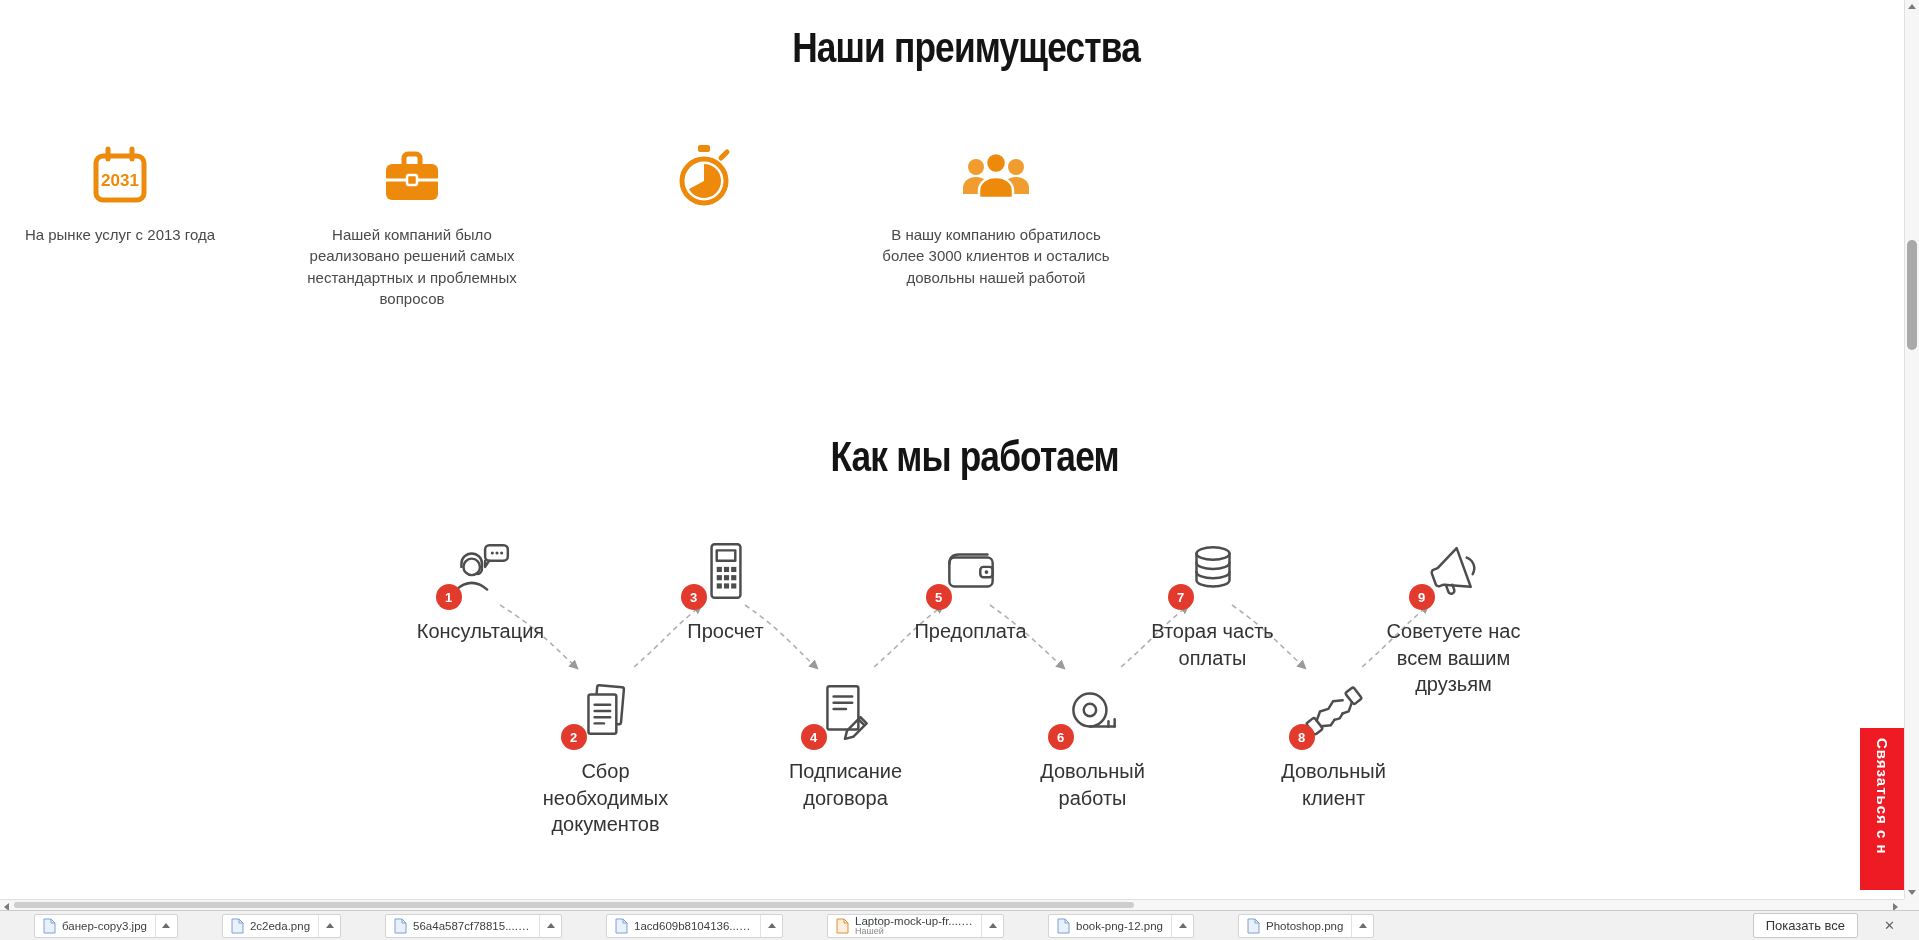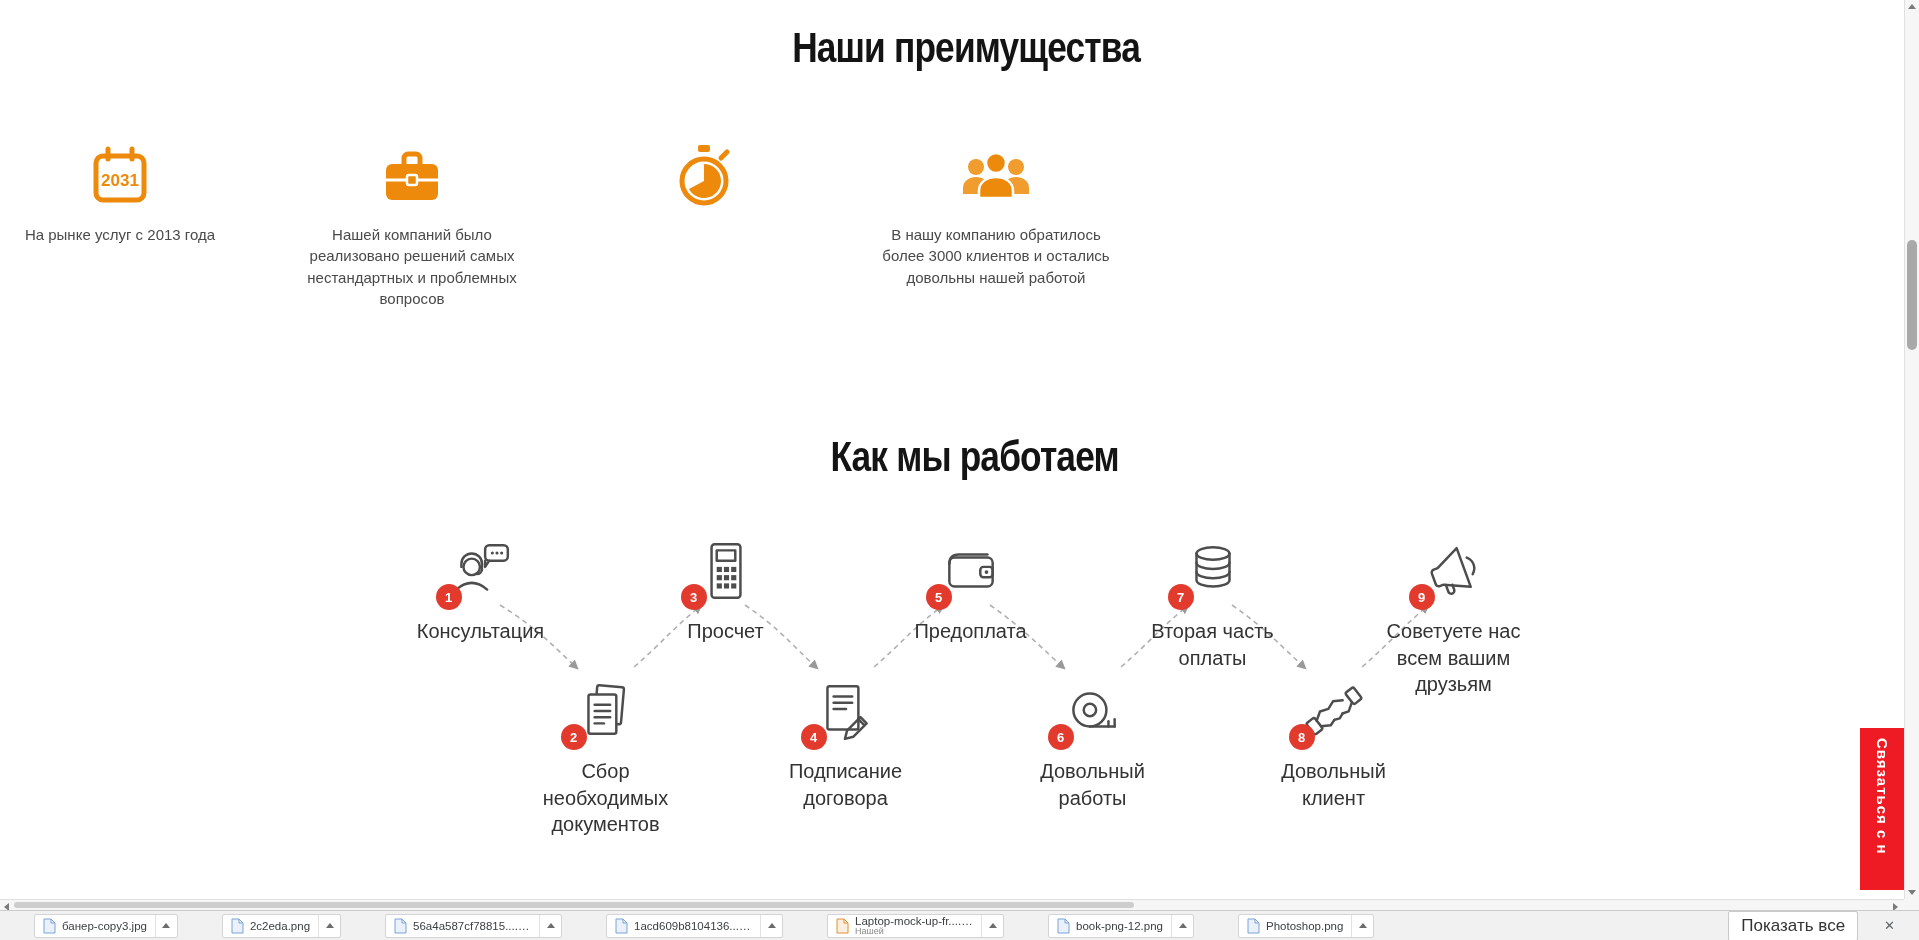--- a/index.html
+++ b/index.html
@@ -45,21 +45,21 @@
   .chip-icon { margin:0 6px 0 8px; display:flex; }
   .chip-text { display:flex; flex-direction:column; justify-content:center; }
   .chip-name { font-size:11.5px; color:#3c4043; max-width:118px; white-space:nowrap;
                overflow:hidden; text-overflow:ellipsis; }
   .chip-sub { font-size:9px; color:#888; line-height:1.1; }
   .chip-caret { width:22px; align-self:stretch; border-left:1px solid #e2e2e2; margin-left:8px;
                 display:flex; align-items:center; justify-content:center; cursor:pointer; }
   .caret-up { width:0; height:0; border-left:4px solid transparent; border-right:4px solid transparent;
               border-bottom:5px solid #6b6b6b; }
   .show-all { margin-left:auto; margin-right:26px; background:#fff; border:1px solid #c9c9c9;
-              border-radius:2px; font-size:17px; color:#333; padding:4px 12px; cursor:pointer; }
+              border-radius:2px; font-size:13px; color:#333; padding:4px 12px; cursor:pointer; }
   .shelf-close { margin-right:24px; color:#5f6368; font-size:13px; cursor:pointer; }
 
   
   .hscroll { position:absolute; left:0; bottom:30px; height:11px; width:1904px; background:#f6f6f6;
              border-top:1px solid #e0e0e0; }
   .h-thumb { position:absolute; left:14px; top:2px; height:6px; width:1120px; background:#cdcdcd; border-radius:3px; }
   .h-arrow { position:absolute; top:3px; width:0; height:0; }
   .h-arrow.left  { left:4px;  border-top:4px solid transparent; border-bottom:4px solid transparent; border-right:5px solid #7a7a7a; }
   .h-arrow.right { right:6px; border-top:4px solid transparent; border-bottom:4px solid transparent; border-left:5px solid #7a7a7a; }
   .vscroll { position:absolute; right:0; top:0; width:15px; height:899px; background:#f6f6f6;

